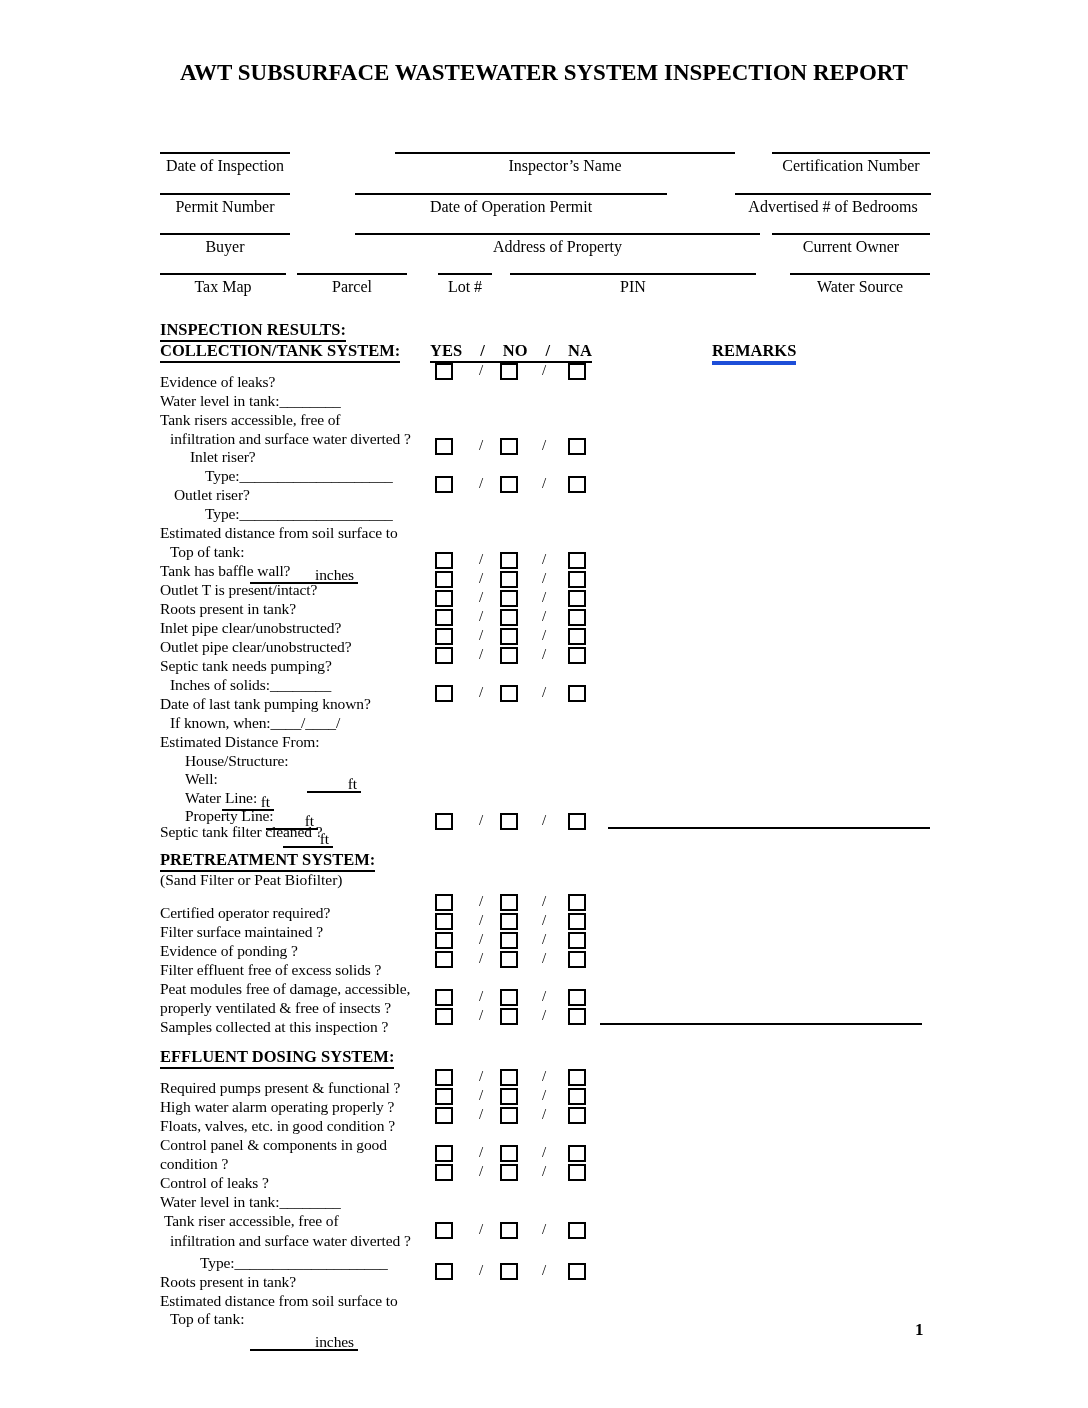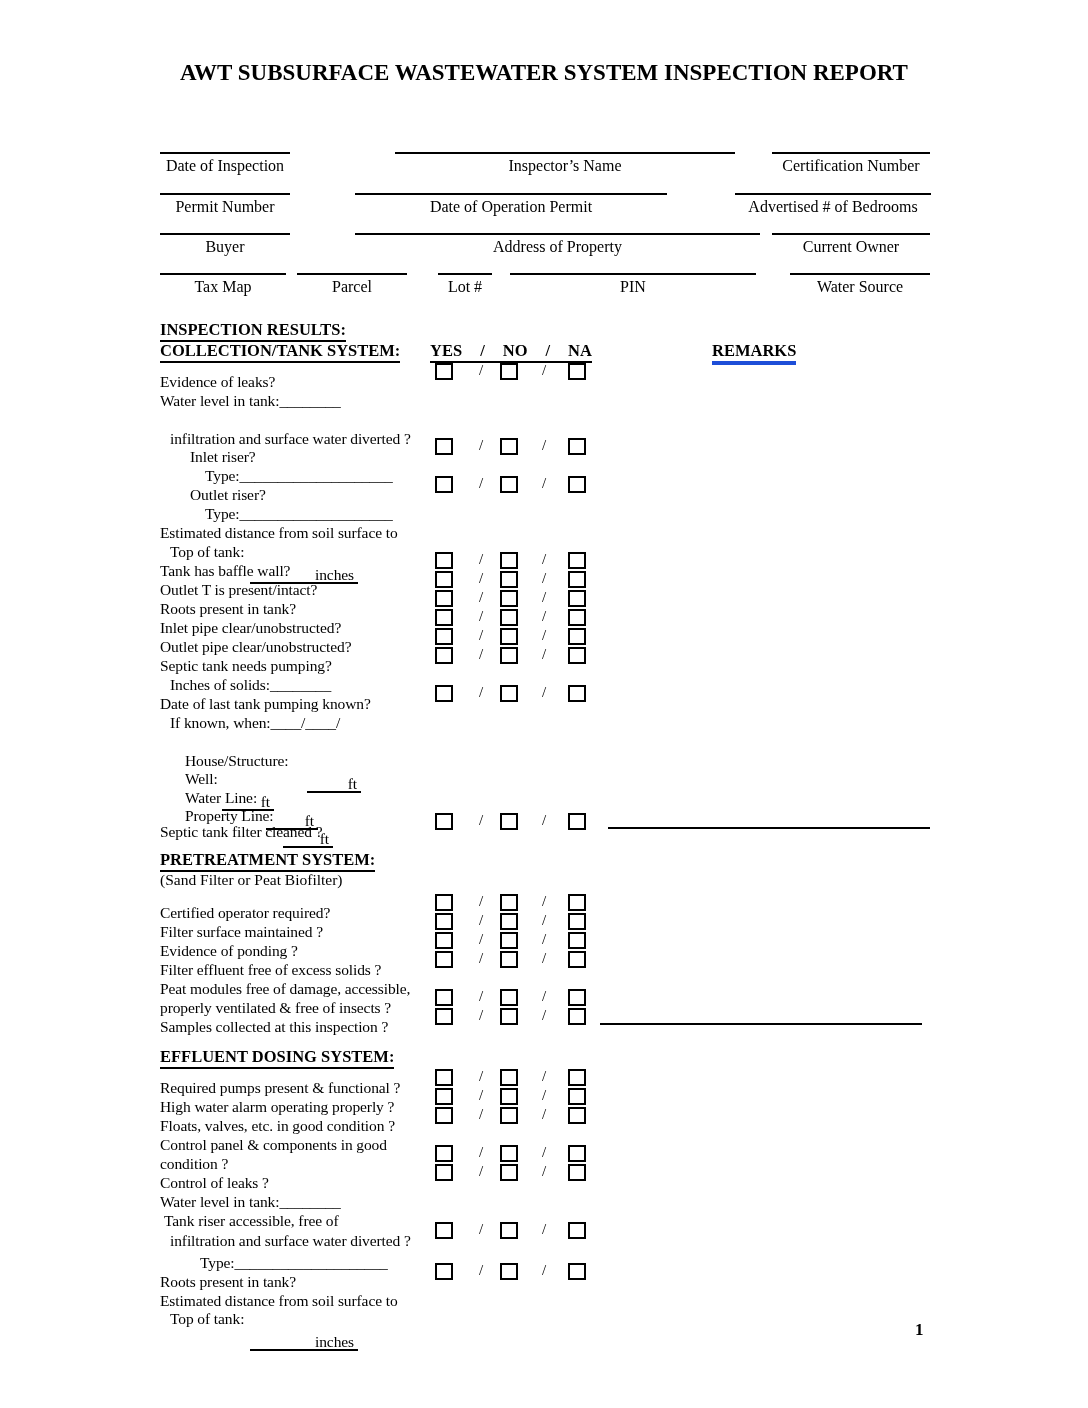--- a/index.html
+++ b/index.html
@@ -114,36 +114,39 @@
     <span class="lbl" style="left:160px">Evidence of leaks?</span>
     <span class="cb cbY"></span>
       <span class="sl s1">/</span>
       <span class="cb cbN"></span>
       <span class="sl s2">/</span>
       <span class="cb cbA"></span>
   </div>
   <div class="row" style="top:381px">
     <span class="lbl" style="left:160px">Water level in tank:________</span>
   </div>
+  <div class="row" style="top:400px">
+    <span class="lbl" style="left:160px">Tank risers accessible, free of</span>
+  </div>
   <div class="row" style="top:419px">
     <span class="lbl" style="left:170px">infiltration and surface water diverted ?</span>
   </div>
   <div class="row" style="top:437px">
     <span class="lbl" style="left:190px">Inlet riser?</span>
     <span class="cb cbY"></span>
       <span class="sl s1">/</span>
       <span class="cb cbN"></span>
       <span class="sl s2">/</span>
       <span class="cb cbA"></span>
   </div>
   <div class="row" style="top:456px">
     <span class="lbl" style="left:205px">Type:____________________</span>
   </div>
   <div class="row" style="top:475px">
-    <span class="lbl" style="left:190px">Outlet riser?</span>
+    <span class="lbl" style="left:174px">Outlet riser?</span>
     <span class="cb cbY"></span>
       <span class="sl s1">/</span>
       <span class="cb cbN"></span>
       <span class="sl s2">/</span>
       <span class="cb cbA"></span>
   </div>
   <div class="row" style="top:494px">
     <span class="lbl" style="left:205px">Type:____________________</span>
   </div>
   <div class="row" style="top:513px">
@@ -207,20 +210,23 @@
   <div class="row" style="top:684px">
     <span class="lbl" style="left:160px">Date of last tank pumping known?</span>
     <span class="cb cbY"></span>
       <span class="sl s1">/</span>
       <span class="cb cbN"></span>
       <span class="sl s2">/</span>
       <span class="cb cbA"></span>
   </div>
   <div class="row" style="top:703px">
     <span class="lbl" style="left:170px">If known, when:____/____/</span>
+  </div>
+  <div class="row" style="top:722px">
+    <span class="lbl" style="left:160px">Estimated Distance From:</span>
   </div>
   <div class="row" style="top:741px">
     <span class="lbl" style="left:185px">House/Structure:</span>
     <span class="ulword" style="left:307px;width:50px">ft</span>
   </div>
   <div class="row" style="top:759px">
     <span class="lbl" style="left:185px">Well:</span>
     <span class="ulword" style="left:222px;width:48px">ft</span>
   </div>
   <div class="row" style="top:778px">

